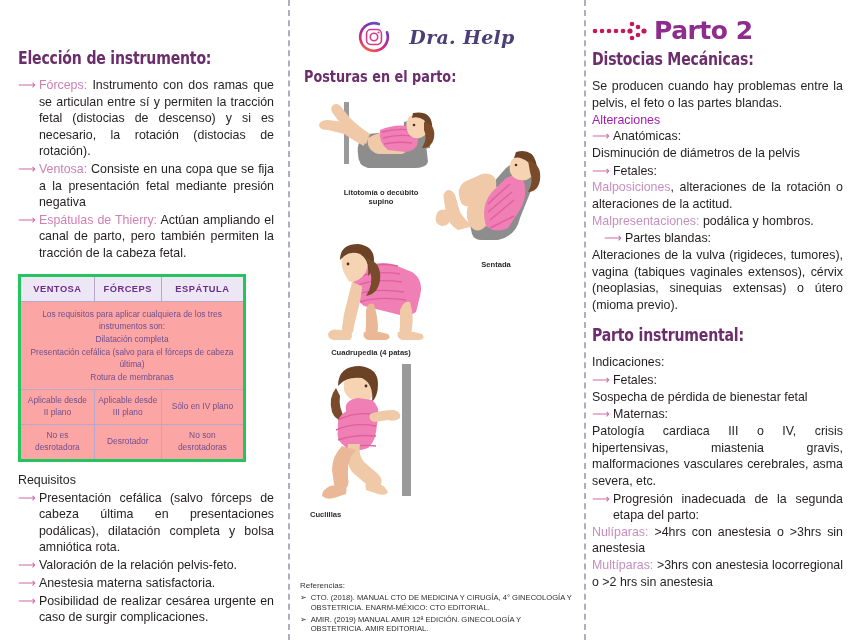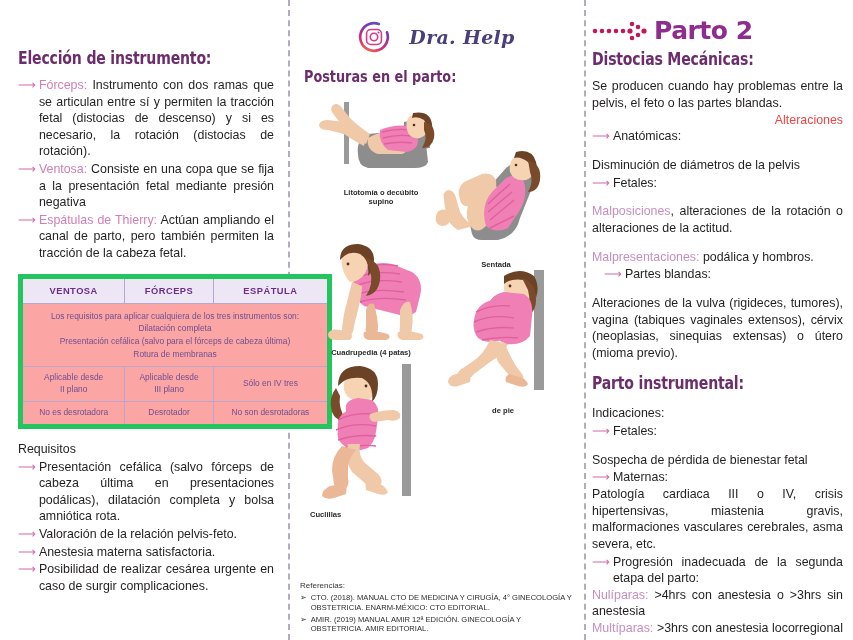--- a/index.html
+++ b/index.html
@@ -36,26 +36,26 @@
     font-size: 12.4px; line-height: 1.34; color: #231f20;
     text-align: justify;
   }
   .bullet { display: flex; gap: 3px; margin-top: 1px; text-align: justify; }
   .arrow {
     color: #d06fae; flex: 0 0 auto; font-size: 12.5px; line-height: 1.34;
   }
   .pink { color: #d07fb5; }
   .pink-lt { color: #c68fc0; }
   .b-text { flex: 1 1 auto; font-size: 12.4px; line-height: 1.34; color: #231f20; text-align: justify; }
-  .plain-line { font-size: 12.4px; line-height: 1.34; color: #231f20; text-align: justify; margin-top: 12px; }
+  .plain-line { font-size: 12.4px; line-height: 1.34; color: #231f20; text-align: justify; }
 
   
   .cmp-table {
-    width: 314px; border-collapse: collapse; margin: 12px 8px 10px 0;
-    border: 5px solid #22c55e;
+    width: 228px; border-collapse: collapse; margin: 12px 8px 10px 0;
+    border: 3px solid #22c55e;
   }
   .cmp-table th {
     background: #ede6f4; color: #6b2d8a;
     font-size: 9.3px; font-weight: 700; letter-spacing: .5px;
     padding: 7px 2px; border: 1px solid #b9a6cd; text-align: center;
   }
   .cmp-table td {
     border: 1px solid #b9a6cd; color: #6f4f8e;
     font-size: 8.4px; line-height: 1.42; padding: 5px 3px;
     text-align: center; vertical-align: middle; background: #fca5a5;
@@ -94,21 +94,21 @@
 
   
   .parto-title-row { display: flex; align-items: center; gap: 4px; margin-bottom: 6px; }
   .dot-arrow { flex: 0 0 auto; }
   h1.parto {
     font-family: "DejaVu Sans", "Liberation Sans", sans-serif;
     font-size: 25px; font-weight: 700; color: #8e2d8e;
     letter-spacing: -.5px; line-height: 1;
   }
   .center-sub {
-    text-align: right; font-size: 12.4px; color: #ef4444; margin: 2px 0 1px 0;
+    text-align: left; font-size: 12.4px; color: #a21caf; margin: 2px 0 1px 0;
   }
   .gap-md { height: 12px; }
 </style>
 </head>
 <body>
 
 <div class="page">
 
   <div class="divider d1"></div>
   <div class="divider d2"></div>
@@ -145,21 +145,21 @@
           <td class="req" colspan="3" style="white-space:pre-line">Los requisitos para aplicar cualquiera de los tres instrumentos son:
 Dilatación completa
 Presentación cefálica (salvo para el fórceps de cabeza última)
 Rotura de membranas</td>
         </tr>
         <tr>
           <td style="white-space:pre-line">Aplicable desde
 II plano</td>
           <td style="white-space:pre-line">Aplicable desde
 III plano</td>
-          <td style="white-space:pre-line">Sólo en IV tres</td>
+          <td style="white-space:pre-line">Sólo en IV plano</td>
         </tr>
         <tr>
           <td style="white-space:pre-line">No es desrotadora</td>
           <td style="white-space:pre-line">Desrotador</td>
           <td style="white-space:pre-line">No son desrotadoras</td>
         </tr>
       </tbody>
     </table>
 
     <div class="plain-line">Requisitos</div>
@@ -263,40 +263,20 @@
           <path d="M52 42 Q48 58 44 74 L42 88 Q40 96 48 96 Q54 94 54 86 L58 70 Q62 54 62 46 Z" fill="#f0c9a8"></path>
           <path d="M40 90 Q30 88 28 94 Q28 100 36 100 L50 100 Q54 96 50 92 Z" fill="#f0c9a8"></path>
           <path d="M110 62 Q114 76 112 88 Q112 96 104 96 Q98 94 100 86 L100 70 Q104 60 110 62 Z" fill="#f0c9a8"></path>
           <path d="M98 92 Q110 90 122 94 Q126 98 120 100 L102 100 Q96 98 98 92 Z" fill="#f0c9a8"></path>
           <path d="M74 64 Q78 78 78 88 Q78 96 70 96 Q64 94 66 86 L66 70 Q68 62 74 64 Z" fill="#eab896"></path>
           <path d="M64 92 Q76 90 88 94 Q92 98 86 100 L68 100 Q62 98 64 92 Z" fill="#eab896"></path>
         </svg>
         <div class="fig-cap" style="white-space:pre-line">Cuadrupedia (4 patas)</div>
       </div>
 
-      <div class="fig" style="left:142px; top:178px; width:122px;">
-        <svg viewBox="0 0 122 130" width="122" height="130">
-          <rect x="92" y="0" width="10" height="120" fill="#9a9a9a"></rect>
-          <path d="M64 8 Q76 0 86 4 Q94 10 92 22 Q88 32 76 32 Q64 30 62 20 Q62 12 64 8 Z" fill="#f5d3b3"></path>
-          <path d="M62 6 Q78 -4 92 6 Q98 16 94 28 Q92 14 82 10 Q68 8 62 14 Z" fill="#6b4226"></path>
-          <path d="M80 8 Q94 12 94 30 Q94 44 82 46 Q90 34 86 20 Z" fill="#7a4b2a"></path>
-          <circle cx="68" cy="16" r="1.4" fill="#4a3020"></circle>
-          <path d="M46 44 Q44 26 62 22 L82 24 Q92 30 90 46 L88 66 Q80 76 64 74 Q48 68 46 44 Z" fill="#ef7fb4"></path>
-          <path d="M32 50 Q34 34 50 30 Q64 28 70 40 Q74 56 64 68 Q48 76 36 68 Q30 60 32 50 Z" fill="#ef7fb4"></path>
-          <path d="M34 42 Q50 34 68 36" stroke="#e0609f" stroke-width="1.4" fill="none"></path>
-          <path d="M32 52 Q50 44 72 48" stroke="#e0609f" stroke-width="1.4" fill="none"></path>
-          <path d="M34 62 Q52 56 72 58" stroke="#e0609f" stroke-width="1.4" fill="none"></path>
-          <path d="M40 70 Q56 66 76 68" stroke="#e0609f" stroke-width="1.4" fill="none"></path>
-          <path d="M48 70 Q42 84 30 92 L18 100 Q12 106 18 110 Q26 112 32 104 L48 92 Q62 84 66 74 Z" fill="#f0c9a8"></path>
-          <path d="M62 72 Q68 86 74 96 L80 104 Q84 110 78 112 Q70 112 66 104 L56 92 Q52 82 54 74 Z" fill="#f0c9a8"></path>
-          <path d="M14 104 Q6 106 6 112 Q8 118 16 116 L28 112 Q30 106 24 104 Z" fill="#f0c9a8"></path>
-          <path d="M74 106 Q84 108 86 114 Q84 118 76 116 L64 112 Q62 106 68 104 Z" fill="#eab896"></path>
-        </svg>
-        <div class="fig-cap" style="white-space:pre-line">de pie</div>
-      </div>
 
       <div class="fig" style="left:10px; top:272px; width:130px;">
         <svg viewBox="0 0 130 140" width="130" height="140">
           <rect x="92" y="0" width="9" height="132" fill="#9a9a9a"></rect>
           <path d="M34 26 Q32 10 48 6 Q64 6 66 20 Q66 34 54 38 Q38 38 34 26 Z" fill="#f5d3b3"></path>
           <path d="M28 22 Q28 2 50 2 Q68 4 68 20 Q68 32 62 38 Q64 20 52 14 Q36 12 28 22 Z" fill="#6b4226"></path>
           <path d="M26 24 Q18 34 22 48 Q26 58 36 56 Q28 44 30 32 Z" fill="#7a4b2a"></path>
           <circle cx="56" cy="22" r="1.4" fill="#4a3020"></circle>
           <path d="M36 46 Q34 36 48 34 L62 36 Q70 42 68 54 L66 68 Q56 74 44 70 Q34 62 36 46 Z" fill="#ef7fb4"></path>
           <path d="M28 66 Q26 50 40 46 Q56 44 64 56 Q70 72 58 84 Q42 90 32 80 Q26 74 28 66 Z" fill="#ef7fb4"></path>

